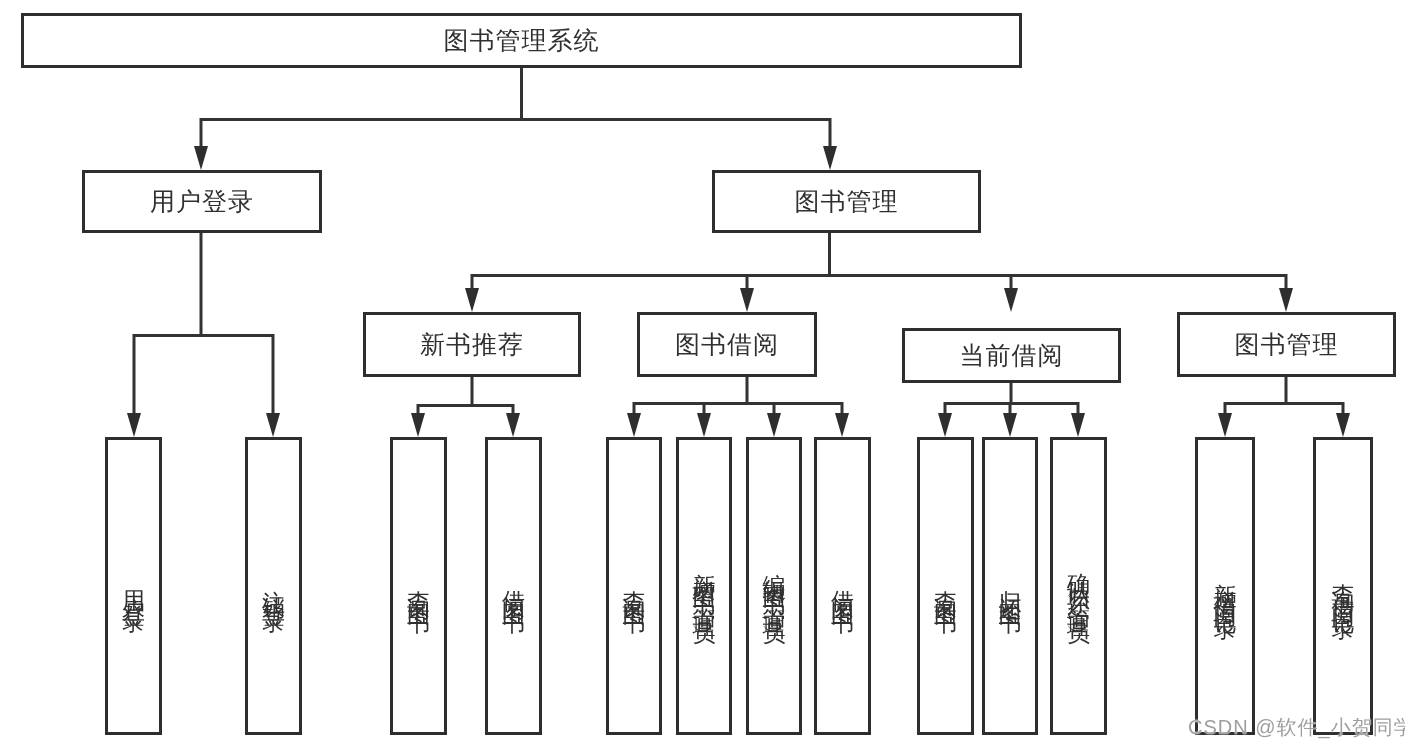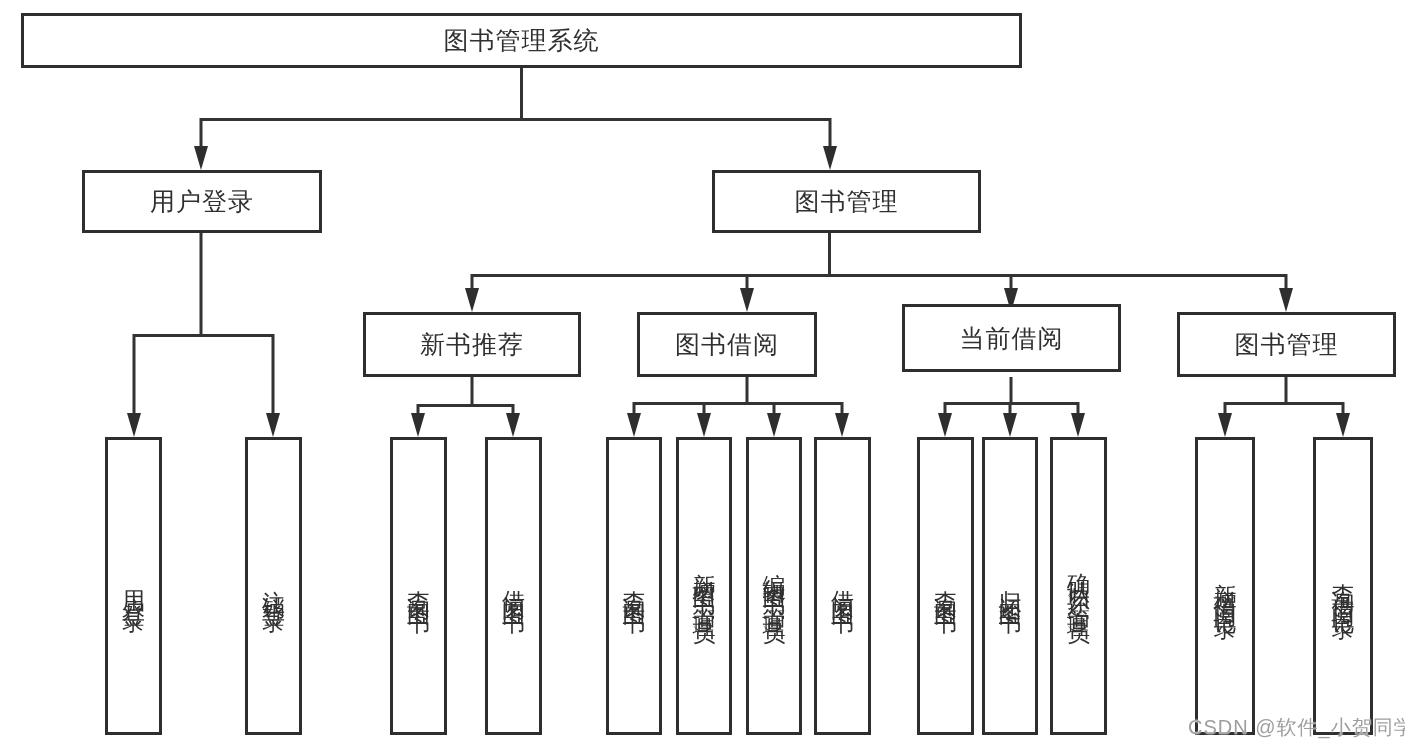--- a/index.html
+++ b/index.html
@@ -101,21 +101,21 @@
   <div class="node" style="left:712px;top:170px;width:269px;height:63px">
     <span class="lbl">图书管理</span>
   </div>
 
   <div class="node" style="left:363px;top:312px;width:218px;height:65px">
     <span class="lbl">新书推荐</span>
   </div>
   <div class="node" style="left:637px;top:312px;width:180px;height:65px">
     <span class="lbl">图书借阅</span>
   </div>
-  <div class="node" style="left:902px;top:304px;width:219px;height:68px">
+  <div class="node" style="left:902px;top:328px;width:219px;height:55px">
     <span class="lbl">当前借阅</span>
   </div>
   <div class="node" style="left:1177px;top:312px;width:219px;height:65px">
     <span class="lbl">图书管理</span>
   </div>
 
   <div class="node leaf" style="left:105px;top:437px;width:57px;height:298px">
     <span class="lbl">用户登录</span>
   </div>
   <div class="node leaf" style="left:245px;top:437px;width:57px;height:298px">

